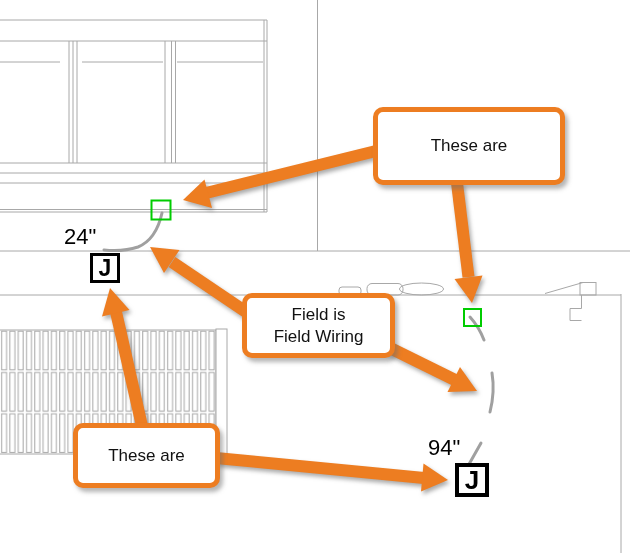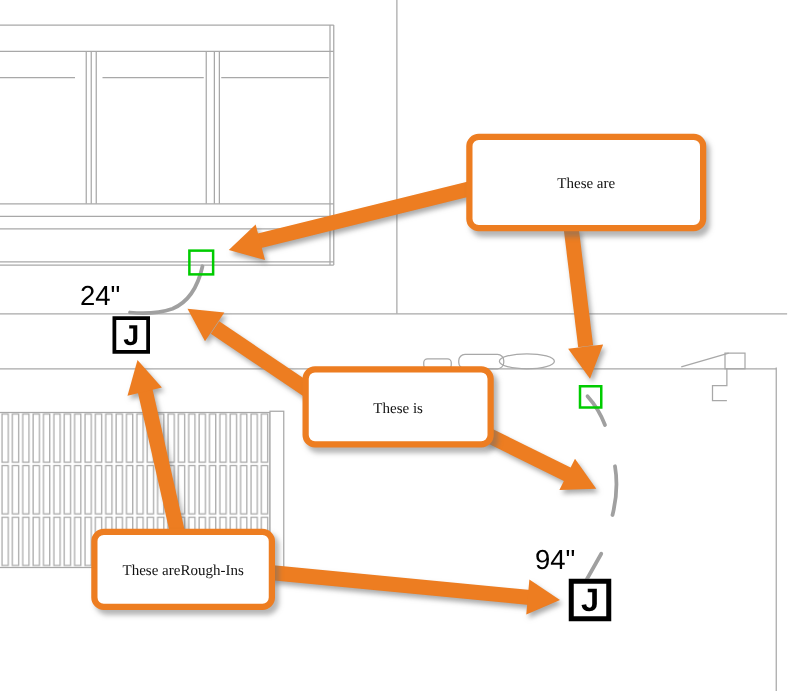--- a/index.html
+++ b/index.html
@@ -22,22 +22,22 @@
   .capfill{fill:#fff;}
 
   
   .arrows{filter:drop-shadow(2px 3px 2px rgba(100,100,100,0.55));}
   .arrow-shaft{stroke:var(--annotation-orange,#ED7D21);stroke-width:12;fill:none;}
   .arrow-head{fill:var(--annotation-orange,#ED7D21);stroke:none;}
 
   
   .callout{position:absolute;background:#fff;border:5px solid var(--annotation-orange,#ED7D21);
     border-radius:10px;box-shadow:3px 4px 4px rgba(110,110,110,0.5);
-    display:flex;align-items:center;justify-content:center;
-    text-align:center;color:var(--text-black,#111);font-size:12px;line-height:22px;z-index:30;font-family:Liberation Serif, serif;}
+    display:flex;flex-direction:column;align-items:center;justify-content:center;
+    text-align:center;color:var(--text-black,#111);font-size:17px;line-height:22px;z-index:30;}
 
   
   .jbox{position:absolute;background:#fff;border:3px solid #000;color:#000;
     display:flex;align-items:center;justify-content:center;font-weight:bold;z-index:20;}
   .jbox.j1{left:90px;top:253px;width:30px;height:30px;font-size:23px;}
   .jbox.j2{left:455px;top:463px;width:34px;height:34px;border-width:4px;font-size:26px;}
 
   
   .dim{position:absolute;color:#000;font-size:22px;line-height:22px;z-index:20;white-space:nowrap;}
   .dim.d24{left:64px;top:226px;}
@@ -145,20 +145,20 @@
     <span>J</span>
   </div>
 
   <div class="dim d24">24"</div>
   <div class="dim d94">94"</div>
 
   <div class="callout" style="left:373px;top:107px;width:192px;height:78px;">
     <div>These are</div>
   </div>
   <div class="callout" style="left:242px;top:293px;width:153px;height:65px;">
-    <div>These is</div>
+    <div>Field is</div>
+    <div>Field Wiring</div>
   </div>
   <div class="callout" style="left:73px;top:423px;width:147px;height:65px;">
     <div>These are</div>
-    <div>Rough-Ins</div>
   </div>
 
 </div>
 
 </body></html>

